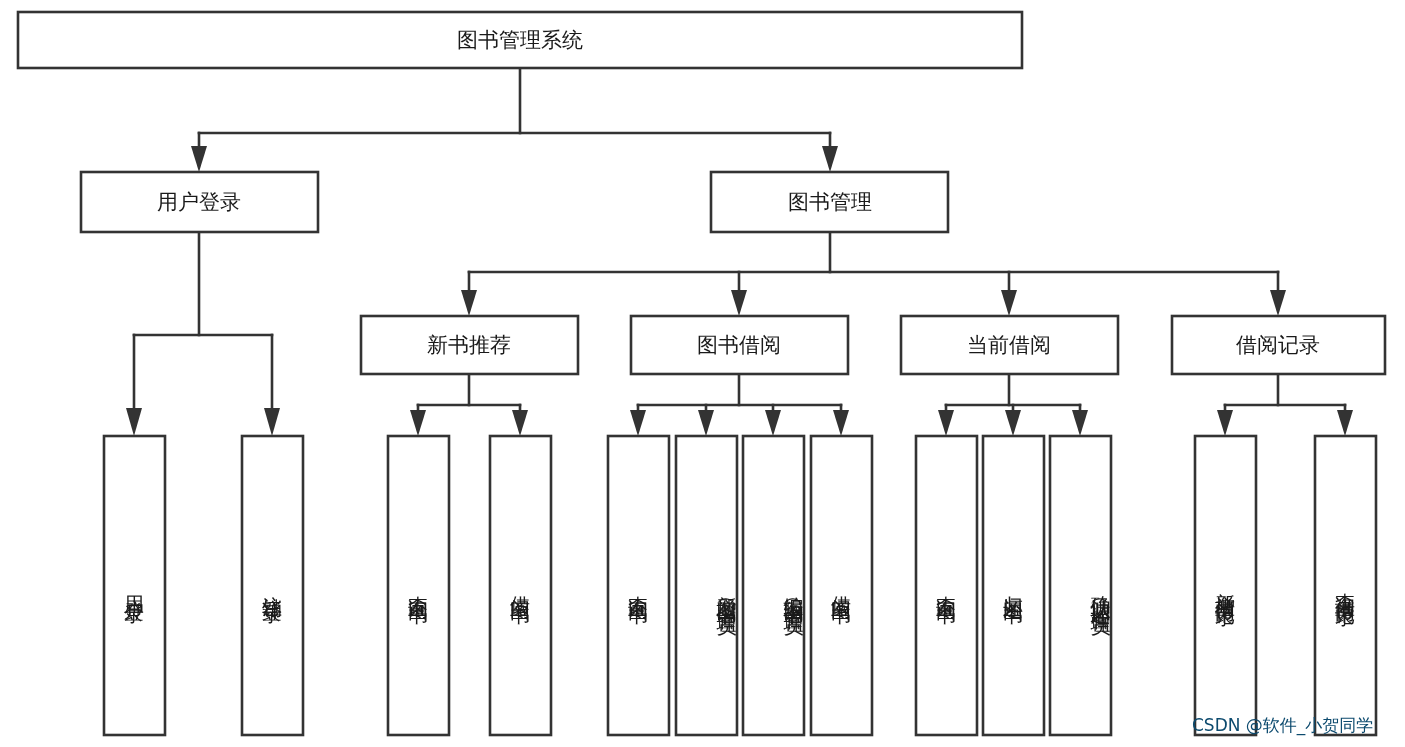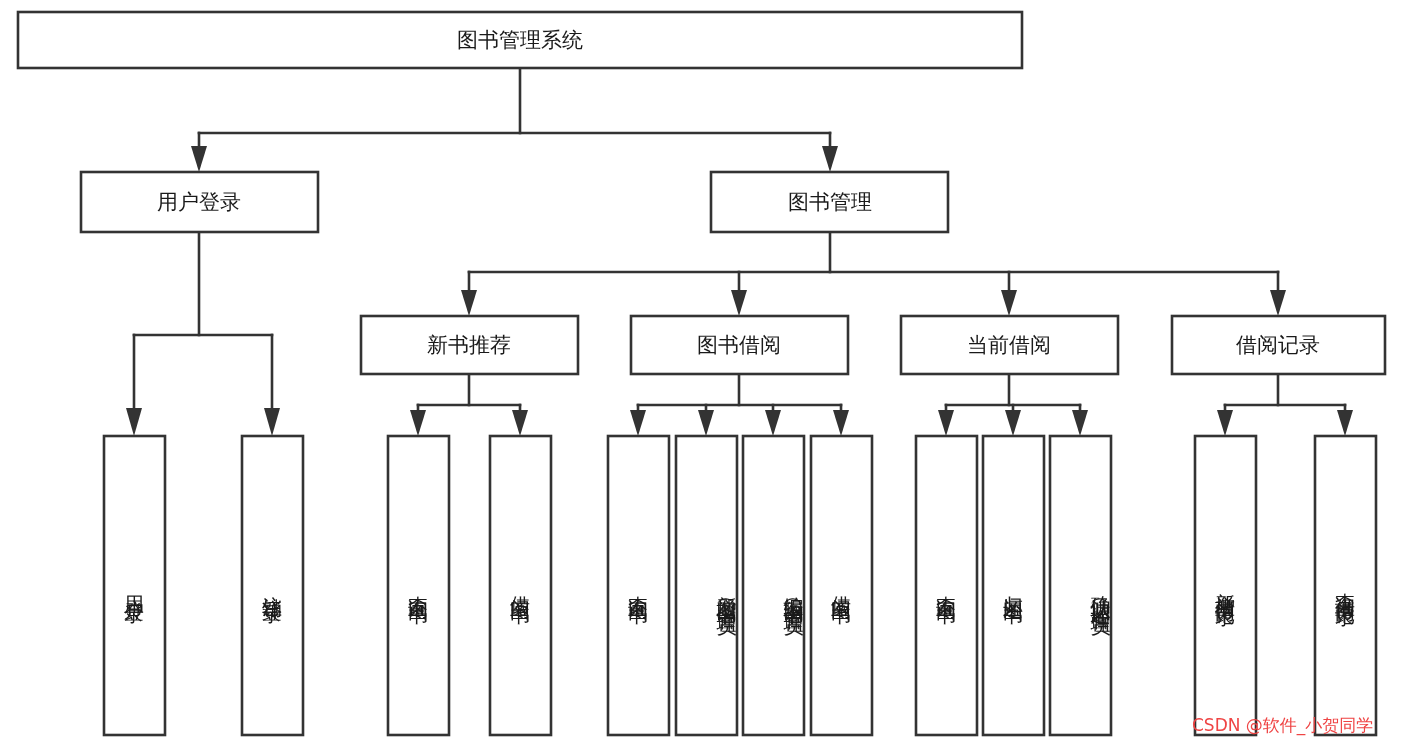--- a/index.html
+++ b/index.html
@@ -63,21 +63,21 @@
     text-align: center;
     white-space: nowrap;
     pointer-events: none;
   }
   .watermark {
     position: absolute;
     left: 1192px;
     top: 714px;
     font-family: "DejaVu Sans", "Liberation Sans", sans-serif;
     font-size: 17px;
-    color: #ef4444;
+    color: #0c4a6e;
     white-space: nowrap;
   }
 </style>
 </head>
 <body>
 
 <div id="diagram-root">
 
   <svg class="diagram-canvas" viewBox="0 0 1405 747">
 

